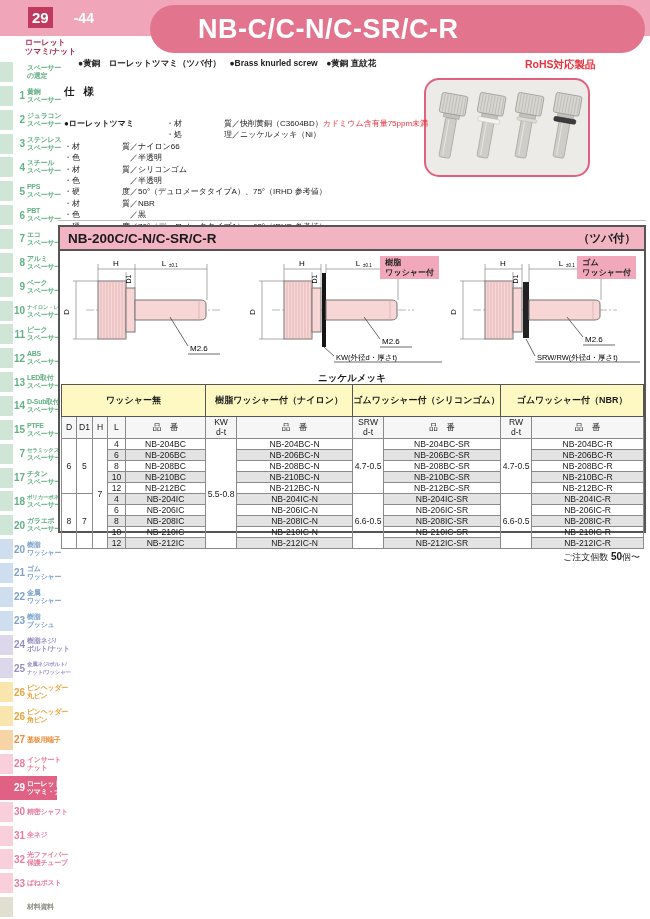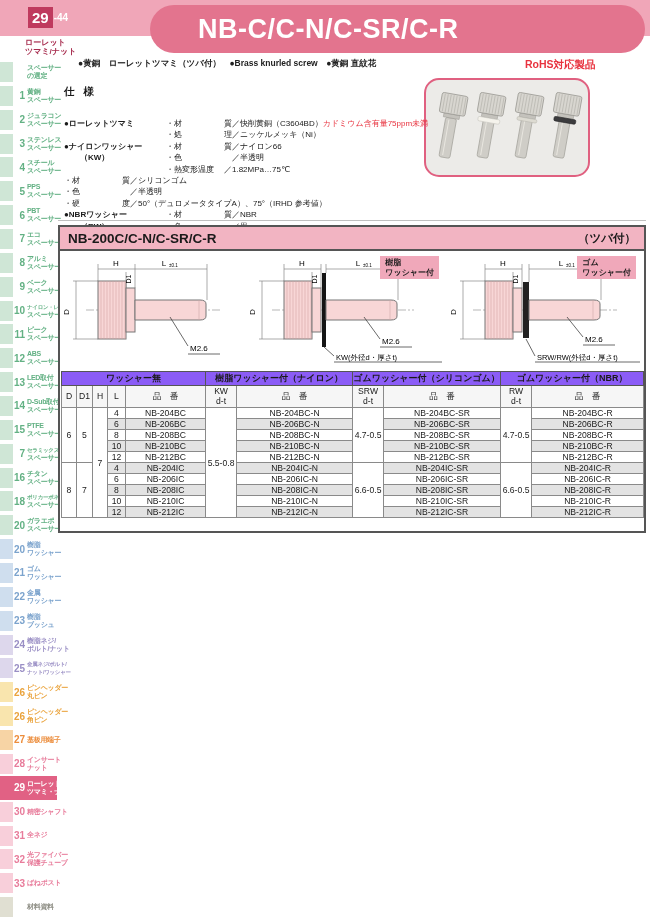--- a/index.html
+++ b/index.html
@@ -8,21 +8,21 @@
     position:relative; background:#fff; overflow:hidden;
     font-family:"Liberation Sans","DejaVu Sans",sans-serif; color:#1a1a1a;
   }
   
   .top-band { position:absolute; left:0; top:0; width:650px; height:36px; background:#f0a6b8; }
   .title-bar { position:absolute; left:150px; top:5px; width:495px; height:48px;
     background:#e3748e; border-radius:26px; display:flex; align-items:center;
     padding-left:48px; color:#fff; font-size:27px; font-weight:800; letter-spacing:.5px; }
   .page-badge { position:absolute; left:28px; top:7px; display:flex; align-items:center; gap:1px; }
   .badge-num { background:#bf3a5e; color:#fff; font-size:15px; font-weight:800; padding:2px 4px; }
-  .badge-suffix { color:#fff; font-size:10px; font-weight:800; }
+  .badge-suffix { color:#fff; font-size:14px; font-weight:800;padding-left:20px; }
   .page-cat { position:absolute; left:25px; top:38px; color:#a72c4e; font-weight:700;
     font-size:8px; line-height:9px; }
   
   .sidebar { position:absolute; left:0; top:60px; width:57px; }
   .sb-item { height:23.86px; display:flex; align-items:center; position:relative; }
   .sb-tab { position:absolute; left:0; top:2px; width:13px; height:20px; }
   .sb-num { margin-left:12px; width:13px; text-align:right; font-size:10px; font-weight:700; flex:none; }
   .sb-label { margin-left:2px; display:flex; flex-direction:column; font-weight:700; }
   .sb-line { font-size:7px; line-height:8px; letter-spacing:-.3px; white-space:nowrap; }
   .g-green  .sb-tab{background:#cfe6d6}  .g-green  .sb-num,.g-green  .sb-label{color:#63b184}
@@ -62,21 +62,21 @@
   .diagram-row { height:120px; display:flex; }
   .diagram { position:relative; height:120px; }
   .diagram-tag { position:absolute; right:8px; top:5px; background:#f0a8ba; padding:2px 5px;
     font-size:8px; font-weight:700; line-height:9.5px; }
   .diagram-tag span { display:block; }
   svg text { font-family:"Liberation Sans","DejaVu Sans",sans-serif; }
   .plating { text-align:center; font-weight:700; font-size:9.5px; height:13px; line-height:13px; }
   
   table { border-collapse:collapse; table-layout:fixed; width:582px; margin:0 1px; }
   th,td { border:1px solid #8a8a8a; text-align:center; padding:0; font-size:8.6px; }
-  .group-th { background:#8b5cf6; height:14px; font-size:9px; font-weight:700; border-color:#555; }
+  .group-th { background:#fef9c3; height:32px; font-size:9px; font-weight:700; border-color:#555; }
   .sub-th { background:#f6f6f6; height:22px; font-weight:400; line-height:9.5px; }
   tbody td { height:10px; line-height:10px; }
   td.alt { background:#e3e3e3; }
   .order-note { text-align:right; font-size:9px; padding:2px 4px 0 0; }
   .order-note b { font-size:10px; }
 </style>
 </head>
 <body>
 
 <div class="top-band"></div>
@@ -224,21 +224,21 @@
     <div class="sb-item g-green">
       <span class="sb-tab"></span>
       <span class="sb-num">7</span>
       <span class="sb-label">
         <span class="sb-line" style="font-size: 5.5px;">セラミックス・ガラス</span>
         <span class="sb-line">スペーサー</span>
       </span>
     </div>
     <div class="sb-item g-green">
       <span class="sb-tab"></span>
-      <span class="sb-num">16</span>
+      <span class="sb-num">17</span>
       <span class="sb-label">
         <span class="sb-line">チタン</span>
         <span class="sb-line">スペーサー</span>
       </span>
     </div>
     <div class="sb-item g-green">
       <span class="sb-tab"></span>
       <span class="sb-num">18</span>
       <span class="sb-label">
         <span class="sb-line" style="font-size: 5.5px;">ポリカーボネート</span>
@@ -430,60 +430,48 @@
             <span class="spec-val">質／快削黄銅（C3604BD）</span>
             <span class="spec-red">カドミウム含有量75ppm未満</span>
           </div>
           <div class="spec-row">
             <span class="spec-key">・処</span>
             <span class="spec-val">理／ニッケルメッキ（Ni）</span>
           </div>
         </div>
       </div>
       <div class="spec-group">
-        <div class="spec-name">
-          <div>●ナイロンワッシャー</div>
-          <div class="spec-name2">（KW）</div>
-        </div>
         <div class="spec-rows">
           <div class="spec-row">
             <span class="spec-key">・材</span>
             <span class="spec-val">質／ナイロン66</span>
           </div>
           <div class="spec-row">
             <span class="spec-key">・色</span>
             <span class="spec-val">　／半透明</span>
-          </div>
-          <div class="spec-row">
-            <span class="spec-key">・熱変形温度</span>
-            <span class="spec-val">／1.82MPa…75℃</span>
           </div>
         </div>
       </div>
       <div class="spec-group">
         <div class="spec-rows">
           <div class="spec-row">
             <span class="spec-key">・材</span>
             <span class="spec-val">質／シリコンゴム</span>
           </div>
           <div class="spec-row">
             <span class="spec-key">・色</span>
             <span class="spec-val">　／半透明</span>
           </div>
           <div class="spec-row">
             <span class="spec-key">・硬</span>
             <span class="spec-val">度／50°（デュロメータタイプA）、75°（IRHD 参考値）</span>
           </div>
         </div>
       </div>
       <div class="spec-group">
-        <div class="spec-name">
-          <div>●NBRワッシャー</div>
-          <div class="spec-name2">（RW）</div>
-        </div>
         <div class="spec-rows">
           <div class="spec-row">
             <span class="spec-key">・材</span>
             <span class="spec-val">質／NBR</span>
           </div>
           <div class="spec-row">
             <span class="spec-key">・色</span>
             <span class="spec-val">　／黒</span>
           </div>
           <div class="spec-row">
@@ -607,20 +595,21 @@
         <text x="138" y="91" font-size="8">M2.6</text>
         <text x="90" y="109" font-size="7.5">SRW/RW(外径d・厚さt)</text>
       </svg>
       <div class="diagram-tag">
         <span>ゴム</span>
         <span>ワッシャー付</span>
       </div>
     </div>
   </div>
 
+  <div class="plating">ニッケルメッキ</div>
 
   <table>
     <colgroup>
       <col style="width:15px">
         <col style="width:16px">
         <col style="width:15px">
         <col style="width:18px">
         <col style="width:80px">
       <col style="width:31px">
         <col style="width:116px">
@@ -736,13 +725,16 @@
         <tr>
           <td class="lcol alt">12</td>
           <td class="part alt">NB-212IC</td>
           <td class="part alt">NB-212IC-N</td>
           <td class="part alt">NB-212IC-SR</td>
           <td class="part alt">NB-212IC-R</td>
         </tr>
       </tbody>
   </table>
 
+  <div class="order-note">
+    <span>ご注文個数 </span><b>50</b><span>個〜</span>
+  </div>
 </div>
 
 </body></html>

